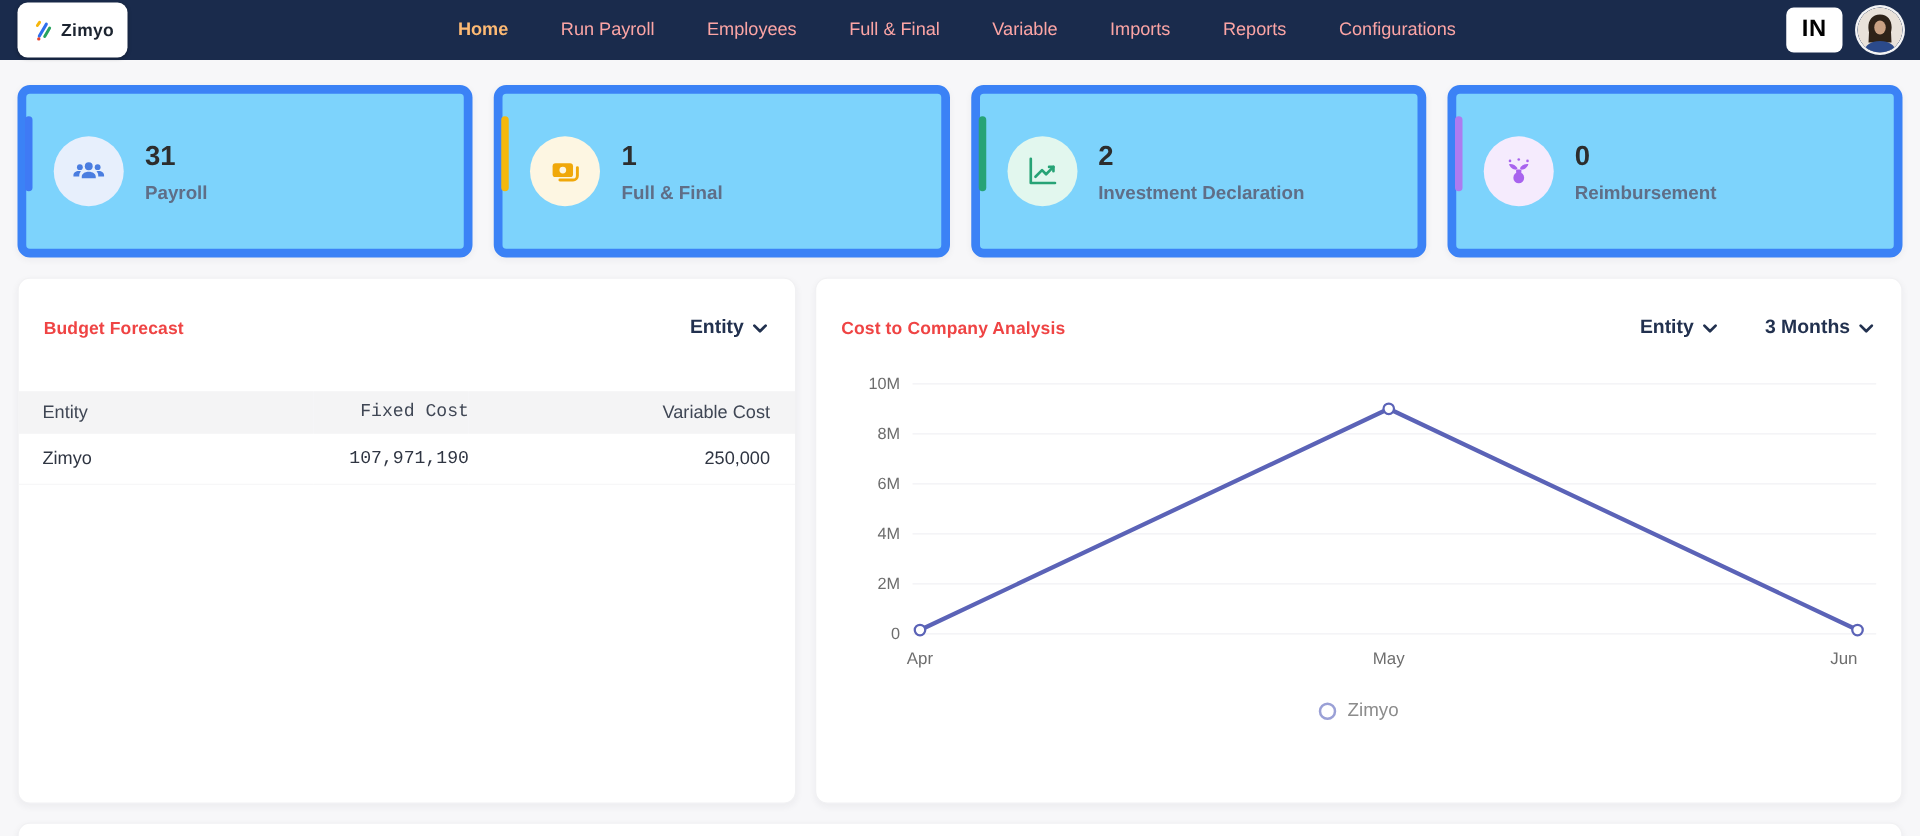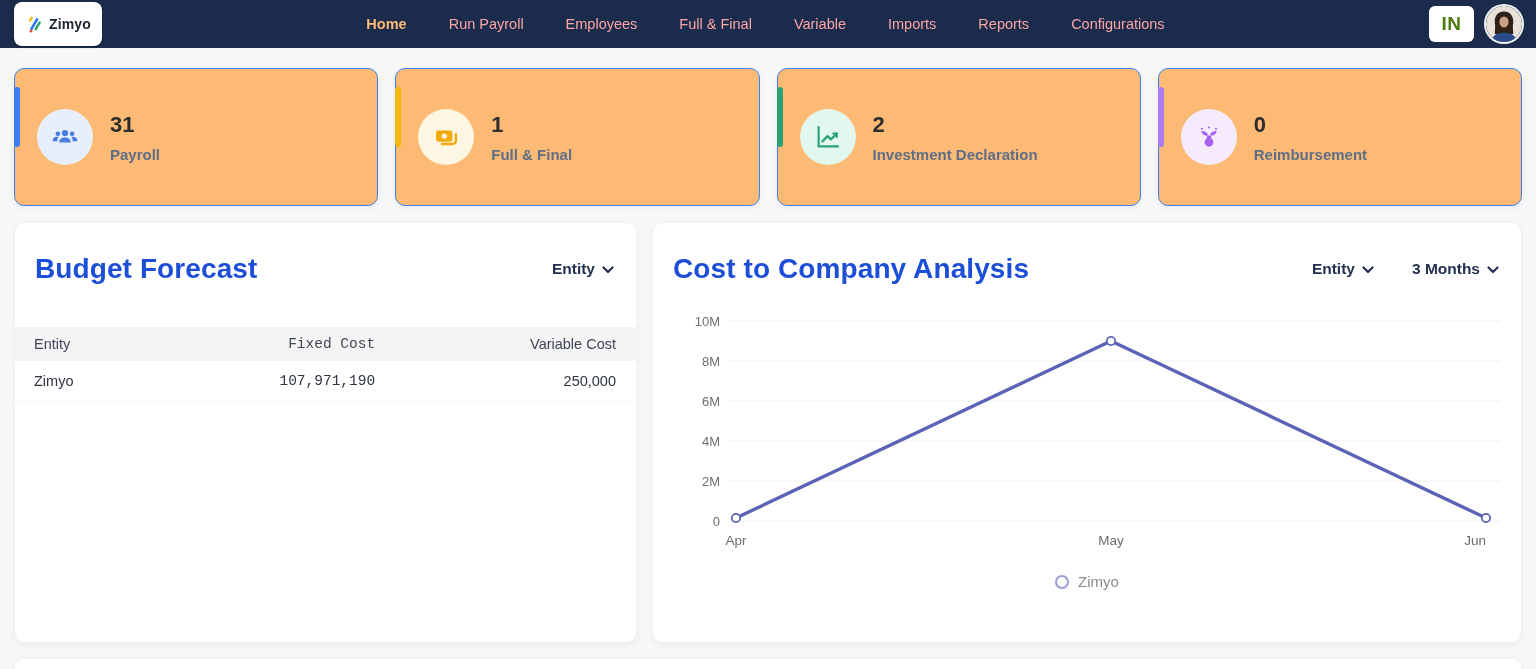--- a/index.html
+++ b/index.html
@@ -7,39 +7,39 @@
   body { background:#f7f7f9; font-family:"Liberation Sans","DejaVu Sans",sans-serif; }
 
   
   .navbar { height:48px; background:#1a2b4c; display:flex; align-items:center; padding:0 14px; position:relative; }
   .logo-box { width:88px; height:44px; background:#ffffff; border-radius:8px; display:flex; align-items:center; justify-content:center; gap:5px; box-shadow:0 1px 3px rgba(0,0,0,.25); cursor:pointer; }
   .logo-text { font-size:14px; font-weight:700; color:#1c2430; letter-spacing:.2px; }
   .main-nav { display:flex; gap:42px; margin:0 auto; align-items:center; }
   .nav-item { font-size:14.5px; font-weight:400; color:#fca5a5; text-decoration:none; cursor:pointer; white-space:nowrap; }
   .nav-item.active { color:#fdba74; font-weight:700; }
   .nav-right { display:flex; align-items:center; gap:12px; }
-  .locale-badge { width:45px; height:36px; background:#ffffff; border-radius:6px; display:flex; align-items:center; justify-content:center; font-size:19px; font-weight:700; color:#4d7c0f; letter-spacing:.5px; cursor:pointer; }
+  .locale-badge { width:45px; height:36px; background:#ffffff; border-radius:6px; display:flex; align-items:center; justify-content:center; font-size:19px; font-weight:700; color:#000000; letter-spacing:.5px; cursor:pointer; }
   .avatar { width:36px; height:36px; border-radius:50%; overflow:hidden; box-shadow:0 0 0 2px rgba(255,255,255,.95); cursor:pointer; flex:0 0 auto; }
 
   
   .stats-row { display:flex; gap:17px; padding:20px 14px 0 14px; }
-  .stat-card { flex:1; height:138px; background:#fdba74; border:1px solid #3b82f6; border-radius:10px; position:relative; box-shadow:0 2px 6px rgba(30,40,60,.05); cursor:pointer; }
+  .stat-card { flex:1; height:138px; background:#7dd3fc; border:7px solid #3b82f6; border-radius:10px; position:relative; box-shadow:0 2px 6px rgba(30,40,60,.05); cursor:pointer; }
   .accent { position:absolute; left:-1px; top:18px; width:6px; height:60px; border-radius:4px; }
   .stat-body { display:flex; align-items:center; height:100%; padding-left:22px; gap:17px; }
   .icon-circle { width:56px; height:56px; border-radius:50%; display:flex; align-items:center; justify-content:center; flex:0 0 auto; }
   .stat-value { font-size:22px; font-weight:700; color:#2d2d2d; margin-bottom:8px; }
   .stat-label { font-size:15px; font-weight:600; color:#5f6e87; }
 
   
   .main-row { display:flex; gap:15px; padding:16px 14px 0 14px; align-items:flex-start; }
   .panel { background:#ffffff; border:1px solid #f1f1f3; border-radius:10px; box-shadow:0 2px 6px rgba(30,40,60,.05); }
   .budget-card { width:623px; height:421px; }
   .chart-card { width:870px; height:421px; }
   .card-header { display:flex; align-items:center; justify-content:space-between; padding:30px 22px 0 20px; }
-  .card-title { font-size:28px; font-weight:700; color:#1d4ed8; letter-spacing:.1px; }
+  .card-title { font-size:14px; font-weight:700; color:#ef4444; letter-spacing:.1px; }
   .header-controls { display:flex; align-items:center; gap:38px; }
   .dropdown { display:flex; align-items:center; gap:7px; color:#22314f; font-size:15.5px; font-weight:600; cursor:pointer; }
   .dropdown svg { margin-top:2px; }
 
   
   .budget-table { width:100%; border-collapse:collapse; margin-top:42px; }
   .budget-table th { background:#f4f4f5; font-weight:400; font-size:14.5px; color:#3f4654; height:34px; }
   .budget-table td { font-size:14.5px; color:#2f3542; height:40px; border-bottom:1px solid #f7f7f8; }
   .col-entity { text-align:left; padding-left:19px; width:38%; }
   .col-fixed { text-align:right; width:20%;font-family:Liberation Mono, monospace; }

